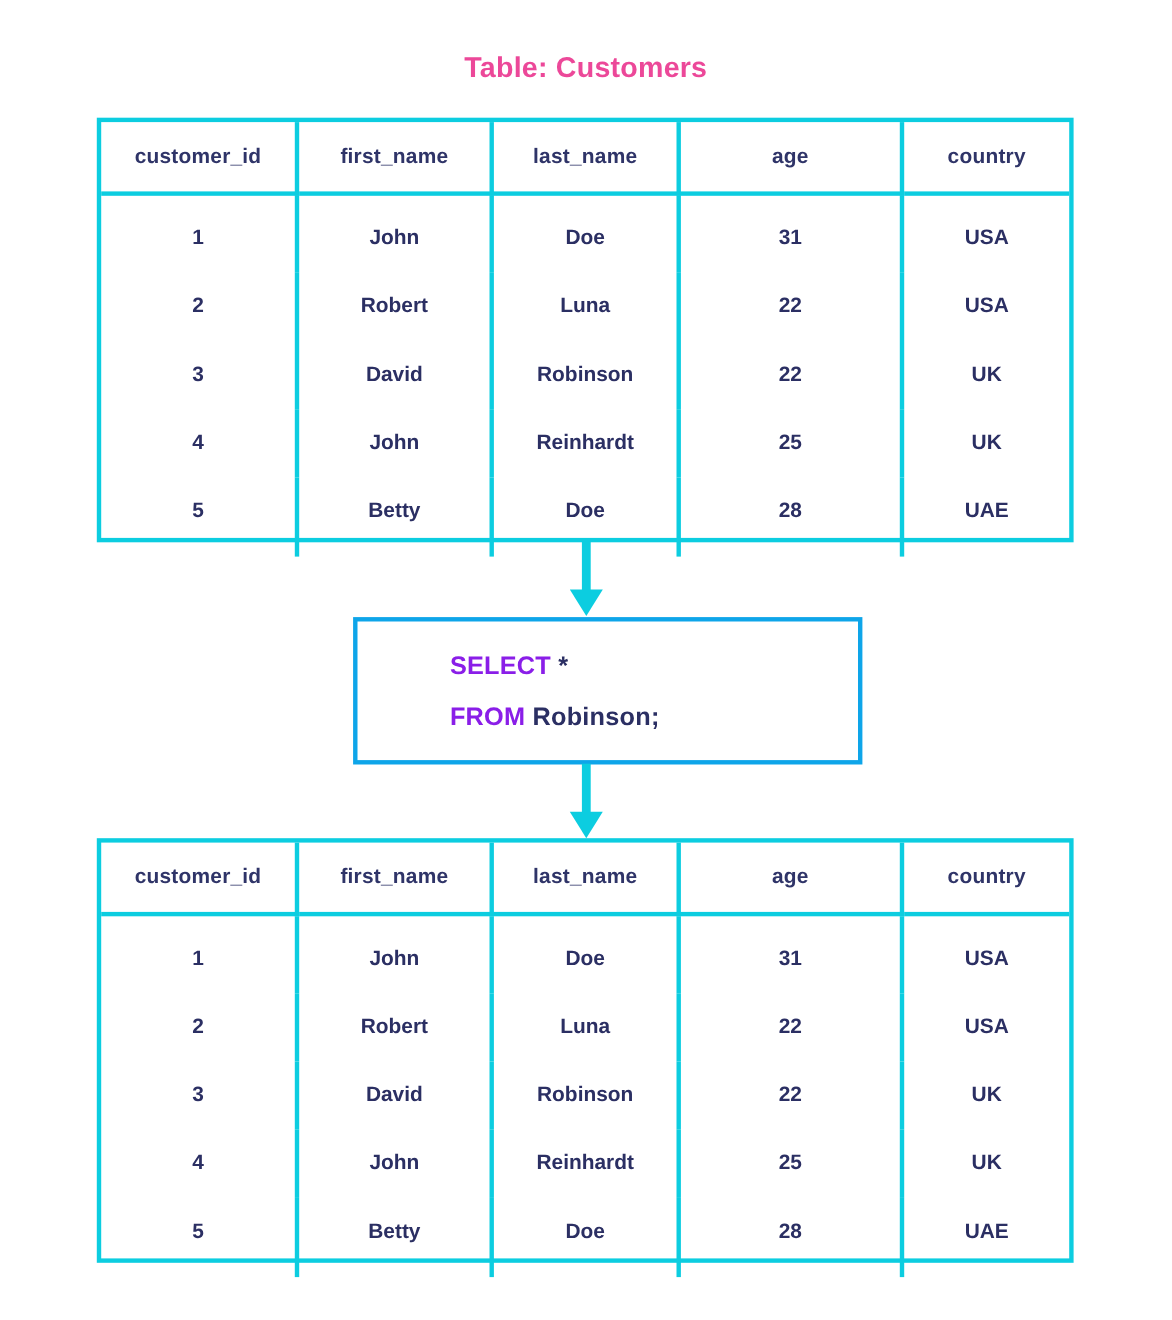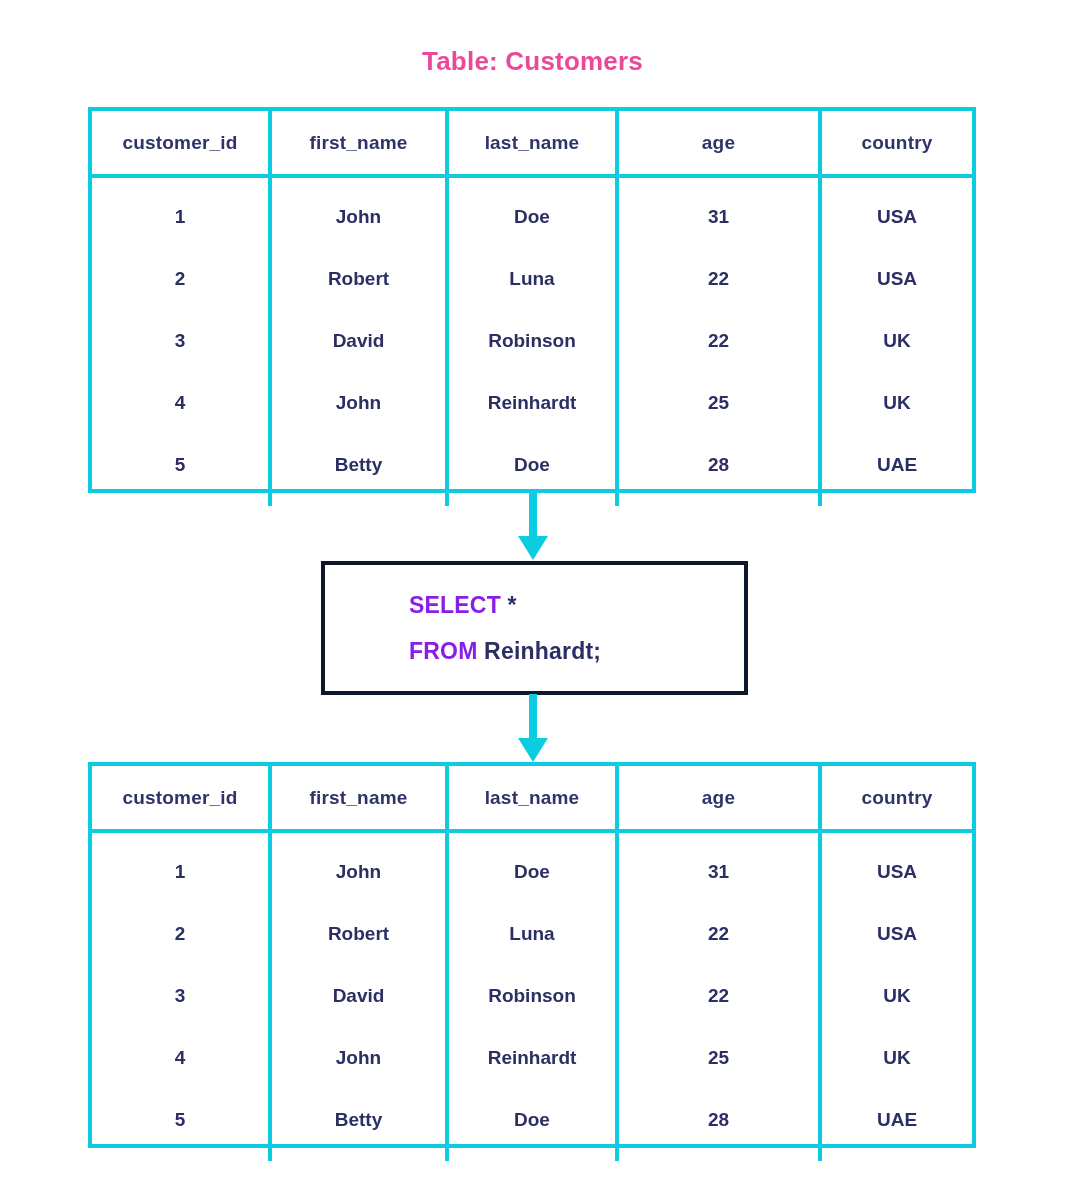--- a/index.html
+++ b/index.html
@@ -96,24 +96,24 @@
     width: 50px;
   }
   #arrow-top    { top: 492px; height: 70px; }
   #arrow-bottom { top: 694px; height: 70px; }
 
   
   #query-box {
     position: absolute;
     left: 321px;
     top: 561px;
-    width: 427px;
+    width: 463px;
     height: 134px;
     box-sizing: border-box;
-    border: 4px solid #0f172a;
+    border: 4px solid #0ea5e9;
     background: #ffffff;
     display: flex;
     flex-direction: column;
     justify-content: center;
     padding-left: 84px;
   }
   .query-line {
     font-size: 23px;
     font-weight: 700;
     color: #2b2f63;
@@ -196,21 +196,21 @@
     </svg>
   </div>
 
   <div id="query-box">
     <div class="query-line">
       <span class="kw">SELECT</span>
       <span class="obj">*</span>
     </div>
     <div class="query-line">
       <span class="kw">FROM</span>
-      <span class="obj">Reinhardt;</span>
+      <span class="obj">Robinson;</span>
     </div>
   </div>
 
   <div class="arrow" id="arrow-bottom">
     <svg width="50" height="70" viewBox="0 0 50 70" xmlns="http://www.w3.org/2000/svg">
       <rect x="21" y="0" width="8" height="48" fill="#0ccde0"></rect>
       <polygon points="10,44 40,44 25,68" fill="#0ccde0"></polygon>
     </svg>
   </div>
 

